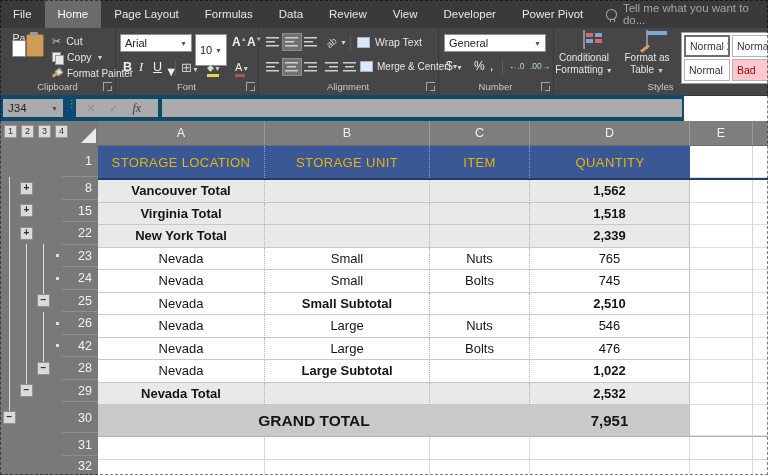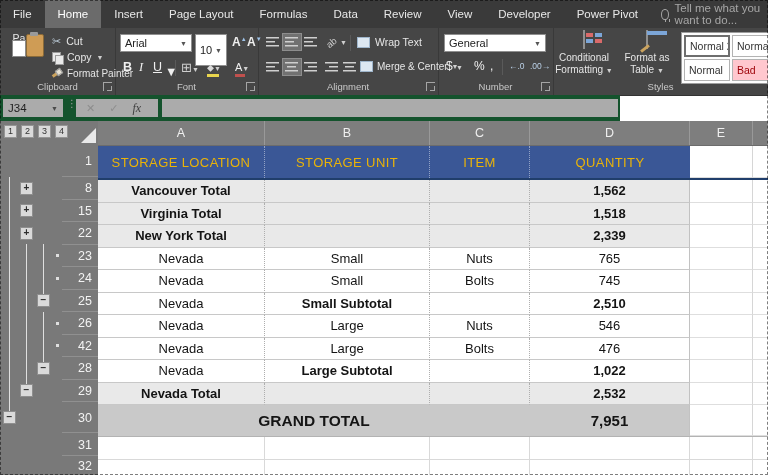--- a/index.html
+++ b/index.html
@@ -82,21 +82,21 @@
   .fatic{position:relative;width:20px;height:16px;margin:0 auto;background:#fff;border:1px solid #909090;}
   .fatic::before{content:"";position:absolute;left:0;top:0;width:20px;height:4px;background:#7ca6d8;}
   .fatic::after{content:"";position:absolute;right:-3px;bottom:-2px;width:10px;height:3px;background:#cba35e;transform:rotate(-38deg);}
   .gallery{position:absolute;left:128px;top:4px;width:92px;height:52px;background:#fdfdfd;border:1px solid #9e9e9e;padding:2px;box-sizing:border-box;}
   .stcell{position:absolute;width:46px;height:22px;background:#fff;border:1px solid #b3b3b3;box-sizing:border-box;
           font-size:10.5px;color:#333;line-height:20px;padding-left:4px;overflow:hidden;white-space:nowrap;}
   .stcell.sel{border:2px solid #6e6e6e;line-height:18px;}
   .stcell.bad{background:#ffc7ce;color:#9c0006;}
 
   
-  #fbar{position:absolute;left:0;top:95px;width:620px;height:26px;background:#14532d;}
+  #fbar{position:absolute;left:0;top:95px;width:684px;height:26px;background:#0c4a6e;}
   .namebox{position:absolute;left:3px;top:4px;width:60px;height:18px;background:#ababab;display:flex;align-items:center;
            font-size:11.5px;color:#222;padding:0 5px;box-sizing:border-box;}
   .namebox .dd{margin-left:auto;color:#4a4a4a;}
   .fdots{position:absolute;left:67px;top:6px;color:#9a9a9a;font-size:10px;letter-spacing:0;line-height:5px;width:4px;}
   .fxbox{position:absolute;left:76px;top:4px;width:82px;height:18px;background:#ababab;display:flex;align-items:center;gap:14px;
          padding:0 10px;box-sizing:border-box;}
   .fxbox .dis{color:#8d8d8d;font-size:11px;}
   .fxbox .fx{color:#3f3f3f;font-size:12px;font-style:italic;font-family:"Liberation Serif","DejaVu Serif",serif;}
   .finput{position:absolute;left:162px;top:4px;right:2px;height:18px;background:#ababab;}
 
@@ -146,21 +146,20 @@
   .erow .cf{border-right:none;}
 </style>
 </head>
 <body>
 
 <div class="frame"></div>
 
 <div id="tabbar">
   <div class="rtab">File</div>
   <div class="rtab active">Home</div>
-  <div class="rtab">Insert</div>
   <div class="rtab">Page Layout</div>
   <div class="rtab">Formulas</div>
   <div class="rtab">Data</div>
   <div class="rtab">Review</div>
   <div class="rtab">View</div>
   <div class="rtab">Developer</div>
   <div class="rtab">Power Pivot</div>
   <div class="tellme">
     <span class="bulb"></span>
     <span>Tell me what you want to do...</span>

